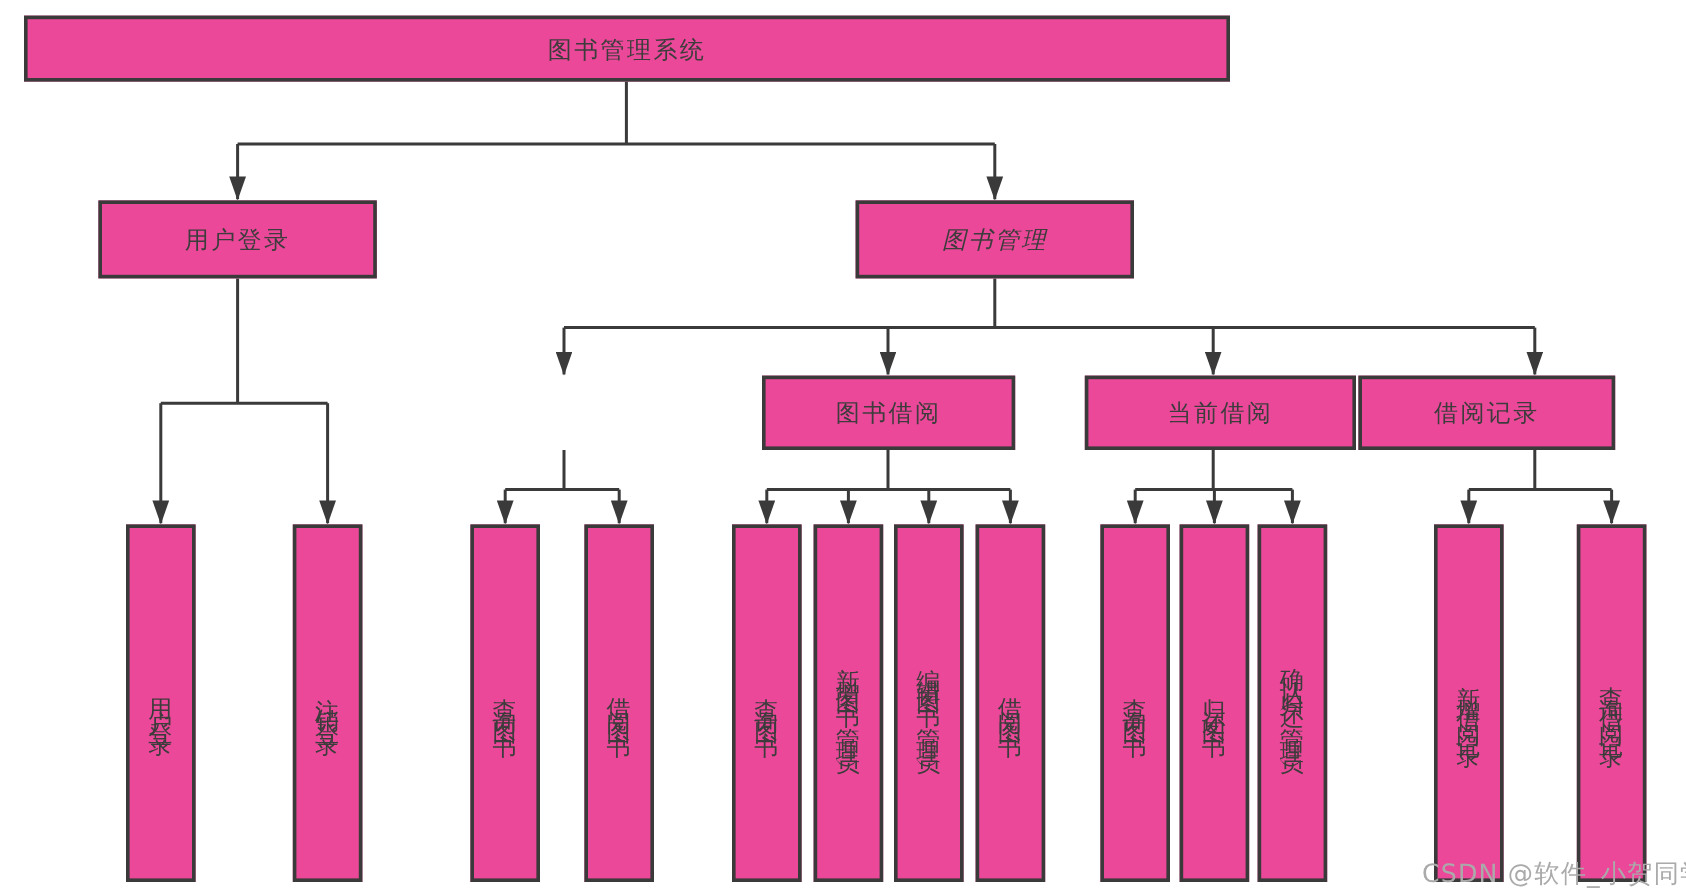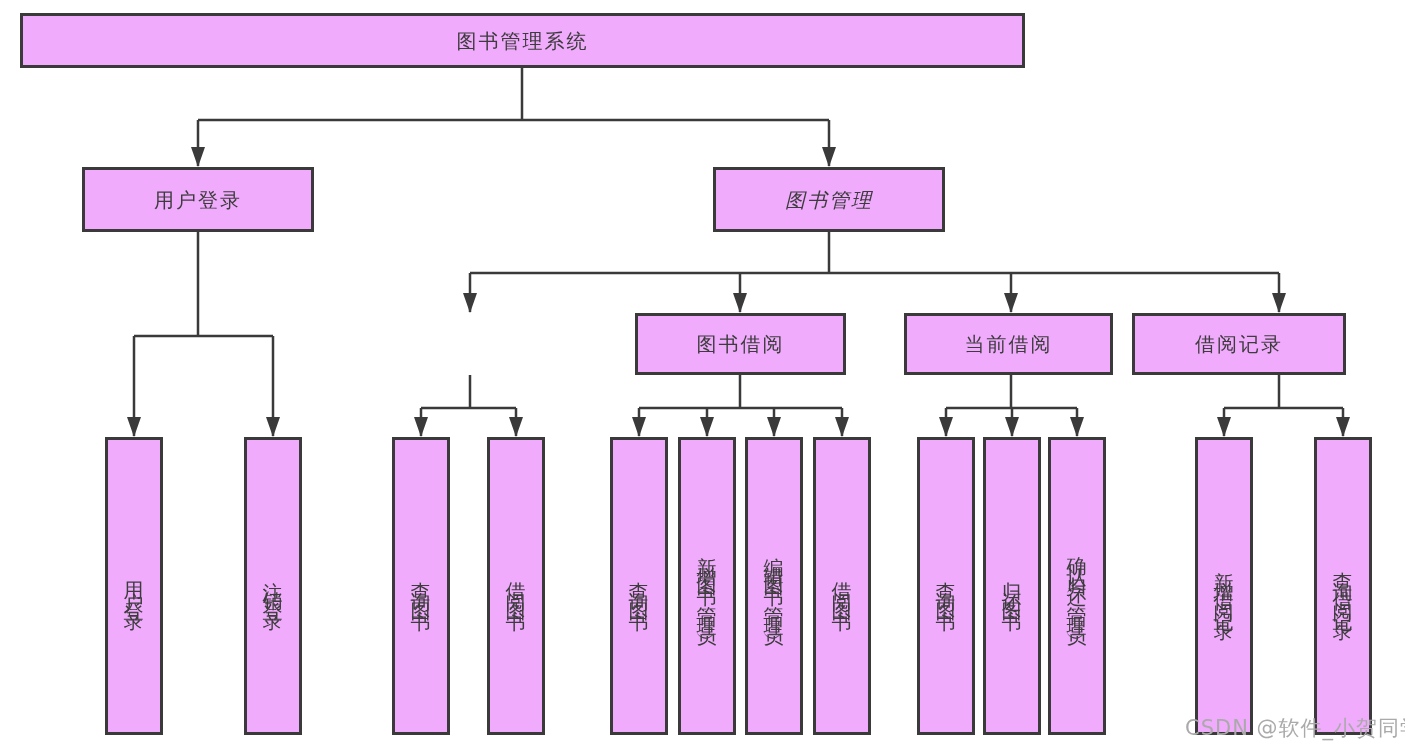--- a/index.html
+++ b/index.html
@@ -18,21 +18,21 @@
   #wires {
     position: absolute;
     left: 0; top: 0;
     width: 1405px; height: 747px;
     z-index: 1;
   }
   .node {
     position: absolute;
     box-sizing: border-box;
     border: 3px solid #3a3a3a;
-    background: #f0abfc;
+    background: #ec4899;
     display: flex;
     align-items: center;
     justify-content: center;
     color: #3c3c3c;
     font-size: 20px;
     z-index: 2;
   }
   .node .lbl {
     letter-spacing: 2px;
     white-space: nowrap;
@@ -115,21 +115,21 @@
   <div class="node hnode-lvl2" style="left:82px;">
     <span class="lbl">用户登录</span>
   </div>
   <div class="node hnode-lvl2" style="left:713px;font-style:italic;">
     <span class="lbl">图书管理</span>
   </div>
 
   <div class="node hnode-lvl3" style="left:635px;width:211px;">
     <span class="lbl">图书借阅</span>
   </div>
-  <div class="node hnode-lvl3" style="left:904px;width:209px;">
+  <div class="node hnode-lvl3" style="left:904px;width:226px;">
     <span class="lbl">当前借阅</span>
   </div>
   <div class="node hnode-lvl3" style="left:1132px;width:214px;align-items:center;">
     <span class="lbl">借阅记录</span>
   </div>
 
   <div class="node leaf" style="left:105px;">
     <span class="lbl">用户登录</span>
   </div>
   <div class="node leaf" style="left:244px;">

